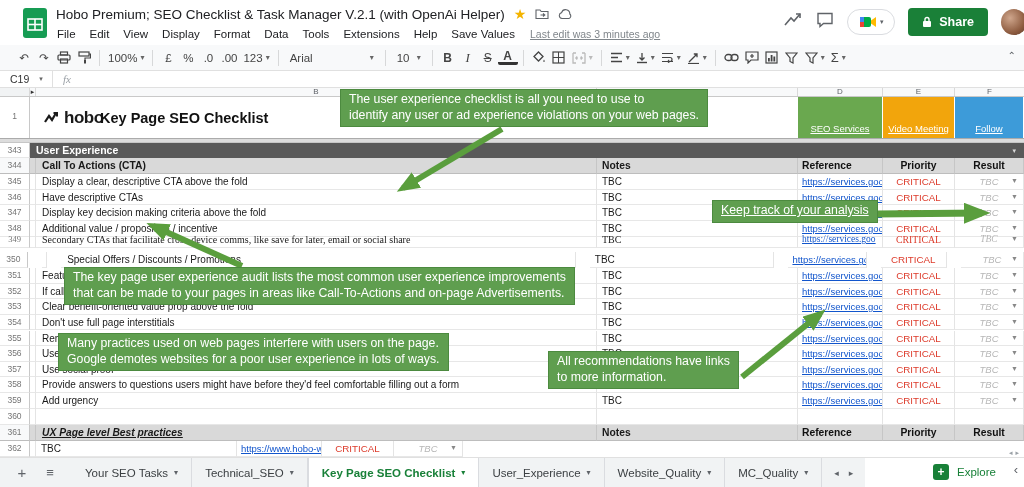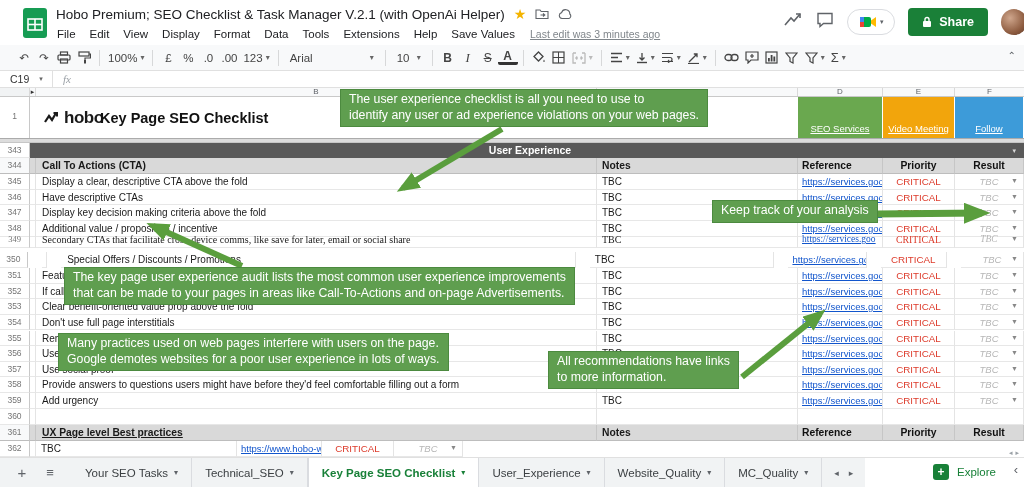--- a/index.html
+++ b/index.html
@@ -57,21 +57,21 @@
   .c-pri{width:72px;font-size:9.8px;color:var(--critical_red);text-align:center;padding-top:2px;}
   .c-res{width:69px;font-size:9.5px;color:#b7b7b7;font-style:italic;text-align:center;padding-top:2px;position:relative;}
   .c-res .dd{position:absolute;right:5px;top:3px;font-size:7px;color:#888;font-style:normal;}
   .hdr .c-b,.hdr .c-notes{font-weight:bold;font-size:10.3px;}
   .hdr .c-ref{font-weight:bold;font-size:10.3px;color:#111;}
   .hdr .c-pri,.hdr .c-res{font-weight:bold;font-size:10.3px;color:#111;font-style:normal;}
   .hdr .c{background:var(--subheader_gray);border-right:1px solid #c6c6c6;border-bottom:1px solid #bdbdbd;}
   .hdr .c-num{background:#f8f9fa;}
   .section-band{width:994px;background:var(--section_gray);color:#fff;font-weight:bold;font-size:10.5px;padding:1px 0 0 6px;position:relative;}
   .section-band .dd{position:absolute;right:8px;top:4px;font-size:7px;color:#d9d9d9;font-weight:normal;}
-  .u{text-decoration:underline;}
+  .u{text-decoration:underline;font-style:italic;}
 
   
   .row1{position:absolute;left:0;top:9px;width:1024px;height:41px;background:#fff;}
   .logo-wrap{position:absolute;left:44px;top:11px;display:flex;align-items:center;gap:4px;}
   .logo-text{font-size:17px;font-weight:800;letter-spacing:-0.5px;color:#1a1a1a;}
   .r1-title{position:absolute;left:100px;top:13px;font-size:14.5px;font-weight:bold;color:#111;}
   .banner{position:absolute;top:0;height:41px;display:flex;align-items:flex-end;justify-content:center;padding-bottom:4px;}
   .banner span{color:#fff;font-size:9.5px;text-decoration:underline;white-space:nowrap;}
   .frozen-sep{position:absolute;left:0;top:50px;width:1024px;height:5px;background:#dcdcdc;border-top:1px solid #ababab;border-bottom:1px solid #c6c6c6;}
 
@@ -342,21 +342,21 @@
         <div class="banner abs" style="left: 955px; width: 68px; background: rgb(61, 155, 217);">
           <span>Follow</span>
         </div>
       </div>
   </div>
   <div class="frozen-sep"></div>
 
   <div id="grid-rows">
       <div class="grid-row" style="top: 55px; height: 15px;">
         <div class="c c-num" style="height: 15px;">343</div>
-        <div class="section-band" style="height: 19px; text-align: center;">User Experience<span class="dd">▾</span></div>
+        <div class="section-band" style="height: 19px;">User Experience<span class="dd">▾</span></div>
       </div>
       <div class="grid-row hdr" style="top: 70px; height: 16px;">
         <div class="c c-num" style="height: 16px;">344</div>
         <div class="c c-a" style="height: 16px;"></div>
         <div class="c c-b" style="height: 16px;">Call To Actions (CTA)</div>
         <div class="c c-notes" style="height: 16px;">Notes</div>
         <div class="c c-ref" style="height: 16px;">Reference</div>
         <div class="c c-pri" style="height: 16px;">Priority</div>
         <div class="c c-res" style="height: 16px;">Result</div>
       </div>
@@ -538,21 +538,21 @@
 
 <div id="callout-layer">
     <div class="callout" style="left: 340px; top: 89px;">
       <div>The user experience checklist is all you need to use to</div>
       <div>identify any user or ad experience violations on your web pages.</div>
     </div>
     <div class="callout" style="left: 64px; top: 267px;">
       <div>The key page user experience audit lists the most common user experience improvements</div>
       <div>that can be made to your pages in areas like Call-To-Actions and on-page Advertisements.</div>
     </div>
-    <div class="callout" style="left: 712px; top: 200px;">
+    <div class="callout" style="left: 712px; top: 200px; text-decoration: underline;">
       <div>Keep track of your analysis</div>
     </div>
     <div class="callout" style="left: 58px; top: 333px;">
       <div>Many practices used on web pages interfere with users on the page.</div>
       <div>Google demotes websites for a poor user experience in lots of ways.</div>
     </div>
     <div class="callout" style="left: 548px; top: 351px;">
       <div>All recommendations have links</div>
       <div>to more information.</div>
     </div>

